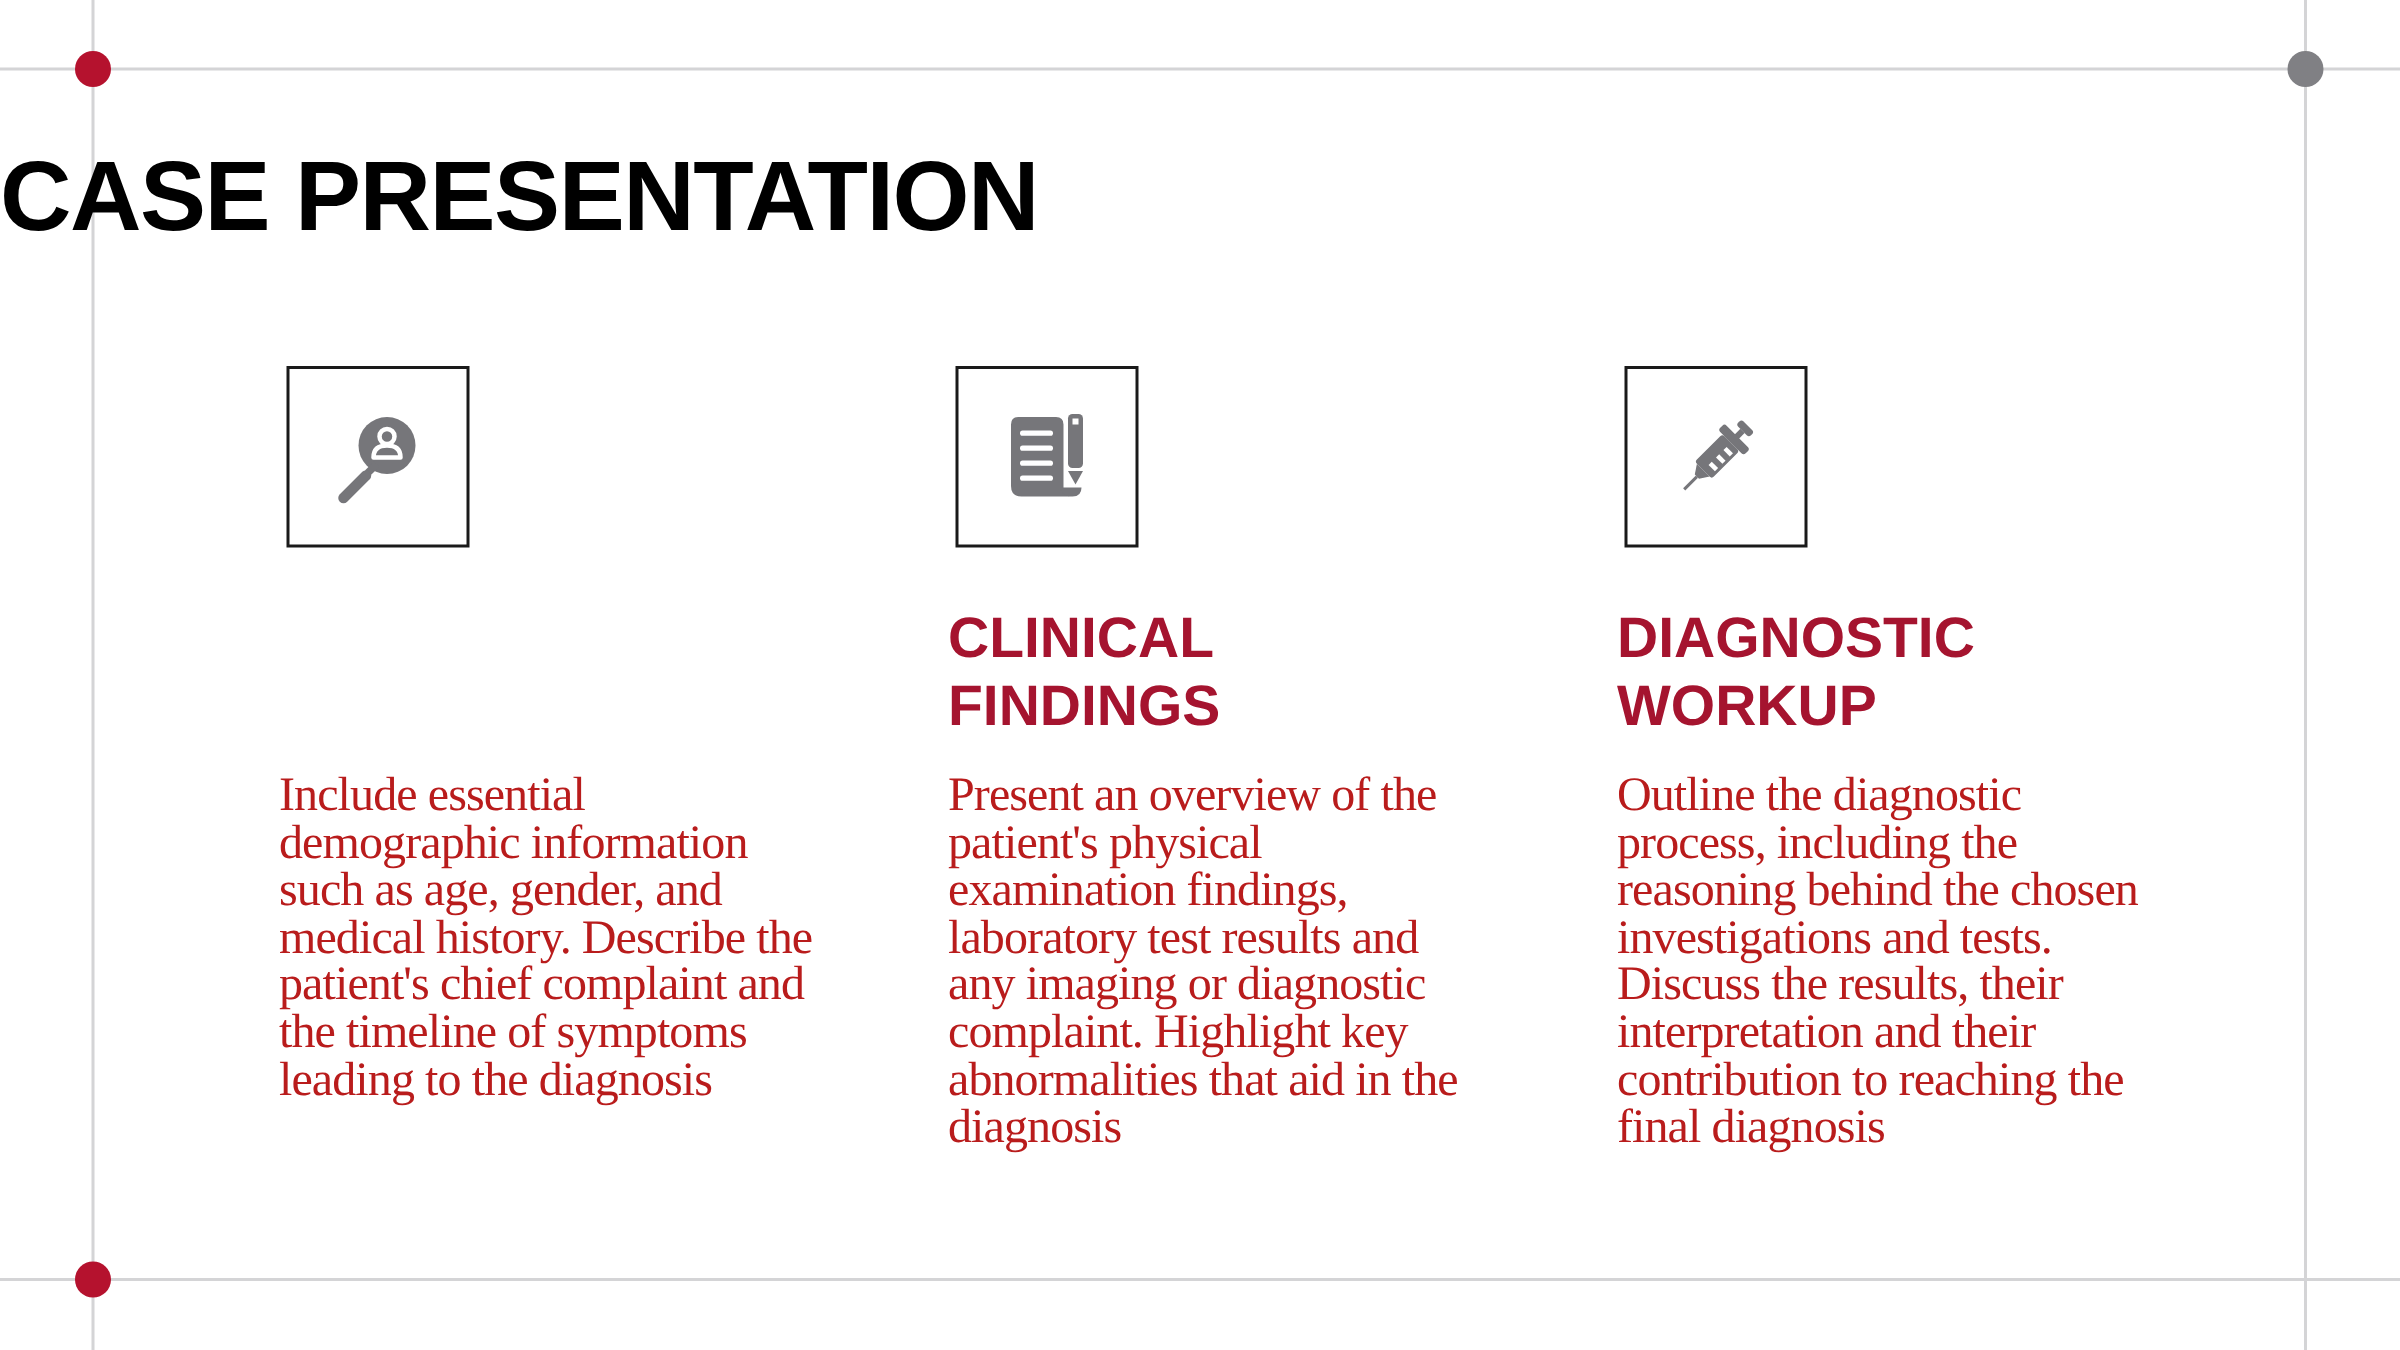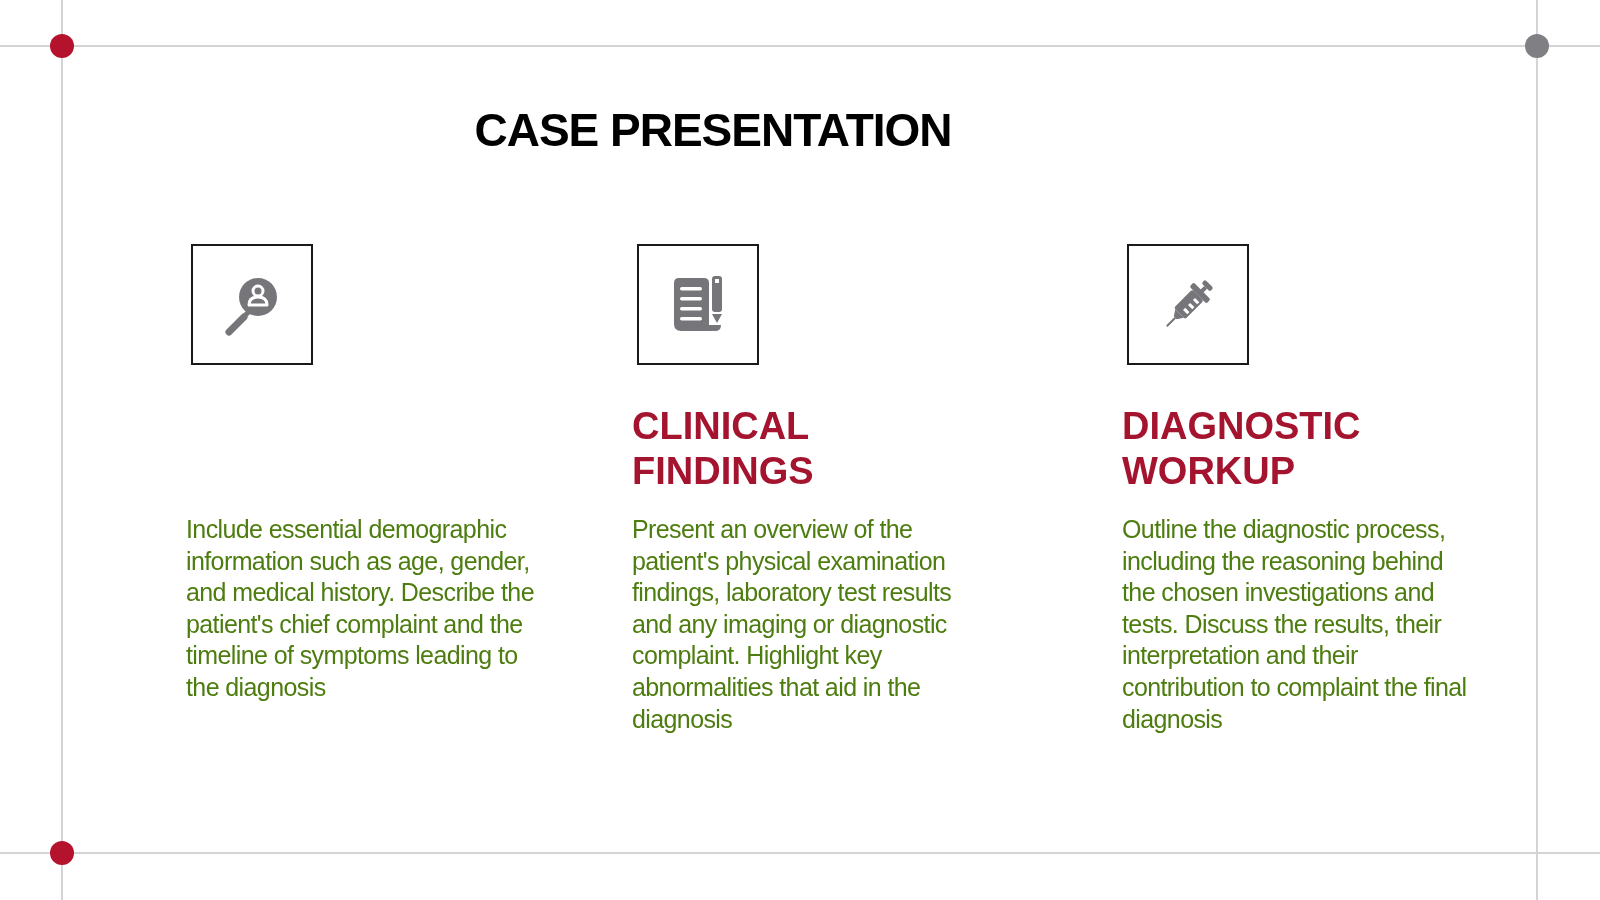--- a/index.html
+++ b/index.html
@@ -6,41 +6,41 @@
     body {
       width: 1600px; height: 900px; position: relative; overflow: hidden;
       background: #ffffff;
       font-family: "Liberation Sans", sans-serif;
     }
     .hline { position: absolute; left: 0; width: 1600px; height: 2px; background: #d4d4d6; }
     .vline { position: absolute; top: 0; width: 2px; height: 900px; background: #d4d4d6; }
     .dot { position: absolute; width: 24px; height: 24px; border-radius: 50%; }
     .title {
       position: absolute; left: 0; width: 1426px; top: 92px;
-      text-align: center; font-size: 46px; font-weight: bold; color: #000;
+      font-size: 66px; font-weight: bold; color: #000;
       letter-spacing: -1px; line-height: 76px;
     }
     .col { position: absolute; top: 244px; width: 380px; }
     .icon-box {
       width: 118px; height: 117px; border: 2px solid #1a1a1a;
       display: flex; align-items: center; justify-content: center; box-sizing: content-box;
     }
     .icon-box svg { width: 64px; height: 64px; }
     .heading-wrap {
       position: absolute; top: 150px; left: -5px; height: 100px;
       display: flex; align-items: flex-end;
     }
     .heading {
       color: #a5142f; font-size: 38px; font-weight: bold; line-height: 45px;
       text-transform: uppercase; margin: 0; letter-spacing: 0px;
     }
     .body-text {
       position: absolute; top: 270px; left: -5px; width: 360px;
-      font-size: 25px; line-height: 31.6px; color: #4d7c0f;
-      font-family: Liberation Sans, sans-serif; letter-spacing: -0.6px;
+      font-size: 32px; line-height: 31.6px; color: #b91c1c;
+      font-family: Liberation Serif, serif; letter-spacing: -0.6px;
       margin: 0;
     }
   </style>
 </head>
 <body>
 
 <div class="hline" style="top:45px;"></div>
 <div class="hline" style="top:852px;"></div>
 <div class="vline" style="left:61px;"></div>
 <div class="vline" style="left:1536px;"></div>
@@ -76,33 +76,33 @@
       <rect x="49" y="6" width="4" height="4" fill="#fff"></rect>
       <path d="M46 41 H56 L51 50 Z" fill="#76767a"></path>
     </svg>
   </div>
   <div class="heading-wrap">
     <h2 class="heading" style="width:240px;">CLINICAL FINDINGS</h2>
   </div>
   <p class="body-text">Present an overview of the patient's physical examination findings, laboratory test results and any imaging or diagnostic complaint. Highlight key abnormalities that aid in the diagnosis</p>
 </div>
 
-<div class="col" style="left:1127px;">
+<div class="col" style="left:1083px;">
   <div class="icon-box">
     <svg viewBox="0 0 64 64">
       <g transform="rotate(45 32 32)">
         <rect x="26" y="2" width="12" height="5" rx="2" fill="#76767a"></rect>
         <rect x="30" y="7" width="4" height="7" fill="#76767a"></rect>
         <rect x="20" y="12" width="24" height="6" rx="2" fill="#76767a"></rect>
         <rect x="24" y="18" width="16" height="26" rx="2" fill="#76767a"></rect>
         <rect x="32" y="22" width="6" height="3" fill="#fff"></rect>
         <rect x="32" y="29" width="6" height="3" fill="#fff"></rect>
         <rect x="32" y="36" width="6" height="3" fill="#fff"></rect>
         <path d="M26 44 H38 L34 50 H30 Z" fill="#76767a"></path>
         <rect x="31" y="50" width="2" height="12" fill="#76767a"></rect>
       </g>
     </svg>
   </div>
   <div class="heading-wrap">
     <h2 class="heading" style="width:260px;">DIAGNOSTIC WORKUP</h2>
   </div>
-  <p class="body-text">Outline the diagnostic process, including the reasoning behind the chosen investigations and tests. Discuss the results, their interpretation and their contribution to complaint the final diagnosis</p>
+  <p class="body-text">Outline the diagnostic process, including the reasoning behind the chosen investigations and tests. Discuss the results, their interpretation and their contribution to reaching the final diagnosis</p>
 </div>
 
 </body></html>

